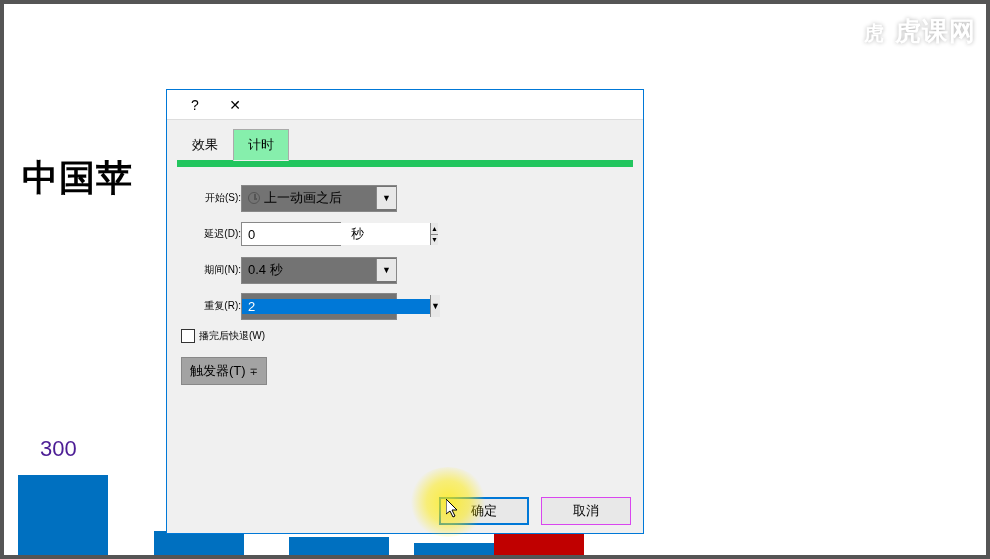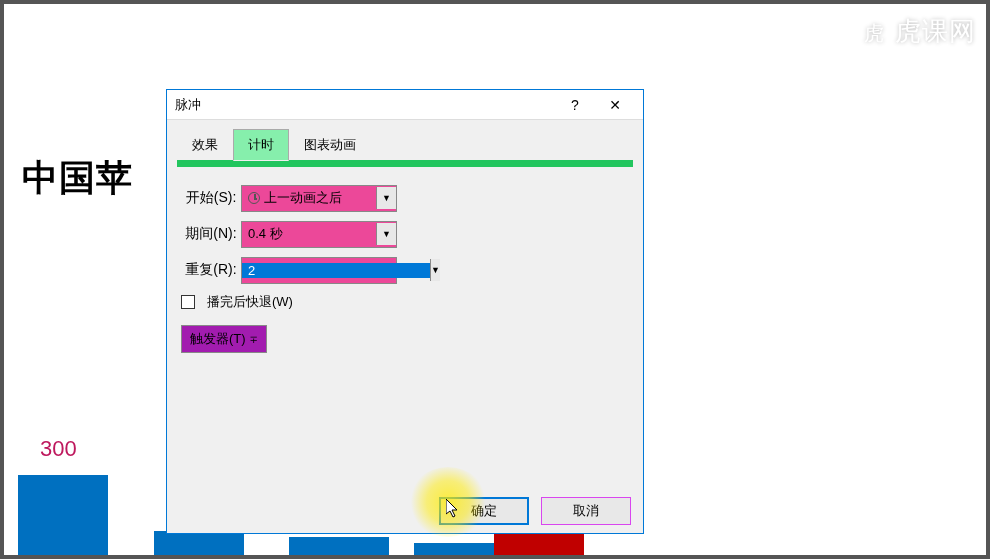--- a/index.html
+++ b/index.html
@@ -35,21 +35,21 @@
       font-weight: 900;
       color: #000;
       letter-spacing: 1px;
     }
     
     .chart-label {
       position: absolute;
       top: 432px;
       left: 36px;
       font-size: 22px;
-      color: #be185d;
+      color: #4c1d95;
     }
     
     .bar {
       position: absolute;
       bottom: 0;
     }
     
     .bar-1 { left: 14px; width: 90px; height: 80px; background: #0070c0; }
     .bar-2 { left: 150px; width: 90px; height: 24px; background: #0070c0; }
     .bar-3 { left: 285px; width: 100px; height: 18px; background: #0070c0; }
@@ -122,29 +122,29 @@
     
     .form-row {
       display: flex;
       align-items: center;
       margin-bottom: 10px;
       height: 26px;
     }
     
     .form-label {
       width: 60px;
-      font-size: 14px;
-      text-align: center;
+      font-size: 10px;
+      text-align: right;
     }
     
     .combo-box {
       display: flex;
       align-items: center;
       border: 1px solid #888;
-      background: #ec4899;
+      background: #737373;
       height: 27px;
     }
     
     .combo-wide { width: 156px; }
     .combo-value {
       flex: 1;
       padding: 0 6px;
       font-size: 13px;
       display: flex;
       align-items: center;
@@ -220,30 +220,29 @@
     
     .checkbox {
       width: 14px;
       height: 14px;
       border: 1px solid #333;
       background: #fff;
       margin-right: 4px;
     }
     
     .checkbox-label {
-      font-size: 13px;
-      margin-left: 8px;
+      font-size: 10px;
     }
     
     .trigger-btn {
       display: inline-flex;
       align-items: center;
       padding: 4px 8px;
       border: 1px solid #888;
-      background: #a21caf;
+      background: #a3a3a3;
       font-size: 13px;
       cursor: pointer;
       gap: 4px;
     }
     
     .dialog-footer {
       position: absolute;
       bottom: 8px;
       right: 12px;
       display: flex;
@@ -317,21 +316,21 @@
       height: 1.5px;
       background: #555;
     }
     
     .watermark {
       position: absolute;
       top: 14px;
       right: 14px;
       font-size: 26px;
       color: #fff;
-      font-weight: normal;
+      font-weight: bold;
       text-shadow: 0 0 4px rgba(0,0,0,0.3);
       letter-spacing: 1px;
       z-index: 200;
     }
     
     .watermark-box {
       display: inline-block;
       border: 2px solid #fff;
       border-radius: 6px;
       padding: 0 6px;
@@ -349,45 +348,54 @@
 
   <div class="bar bar-1"></div>
   <div class="bar bar-2"></div>
   <div class="bar bar-3"></div>
   <div class="bar bar-4"></div>
   <div class="bar bar-5"></div>
 </div>
 
 <div class="dialog">
   <div class="dialog-titlebar">
-    <div class="dialog-title">脉冲</div>
     <div class="titlebar-btn">?</div>
     <div class="titlebar-btn">✕</div>
   </div>
 
   <div class="dialog-body">
     <div class="tabs">
       <div class="tab">效果</div>
       <div class="tab active">计时</div>
-      <div class="tab">图表动画</div>
     </div>
 
     <div class="tab-content">
       
       <div class="form-row">
         <div class="form-label">开始(S):</div>
         <div class="combo-box combo-wide">
           <div class="combo-value">
             <span class="clock-icon"></span>
             <span>上一动画之后</span>
           </div>
           <div class="combo-arrow">▼</div>
         </div>
       </div>
       
+      <div class="form-row">
+        <div class="form-label">延迟(D):</div>
+        <div class="spinner">
+          <input class="spinner-input" value="0" style="">
+          <div class="spinner-btns">
+            <div class="spinner-btn">▲</div>
+            <div class="spinner-btn">▼</div>
+          </div>
+        </div>
+        <div class="unit-label">秒</div>
+      </div>
       
       <div class="form-row">
         <div class="form-label">期间(N):</div>
         <div class="combo-box combo-wide">
           <div class="combo-value">0.4 秒</div>
           <div class="combo-arrow">▼</div>
         </div>
       </div>
       
       <div class="form-row">

